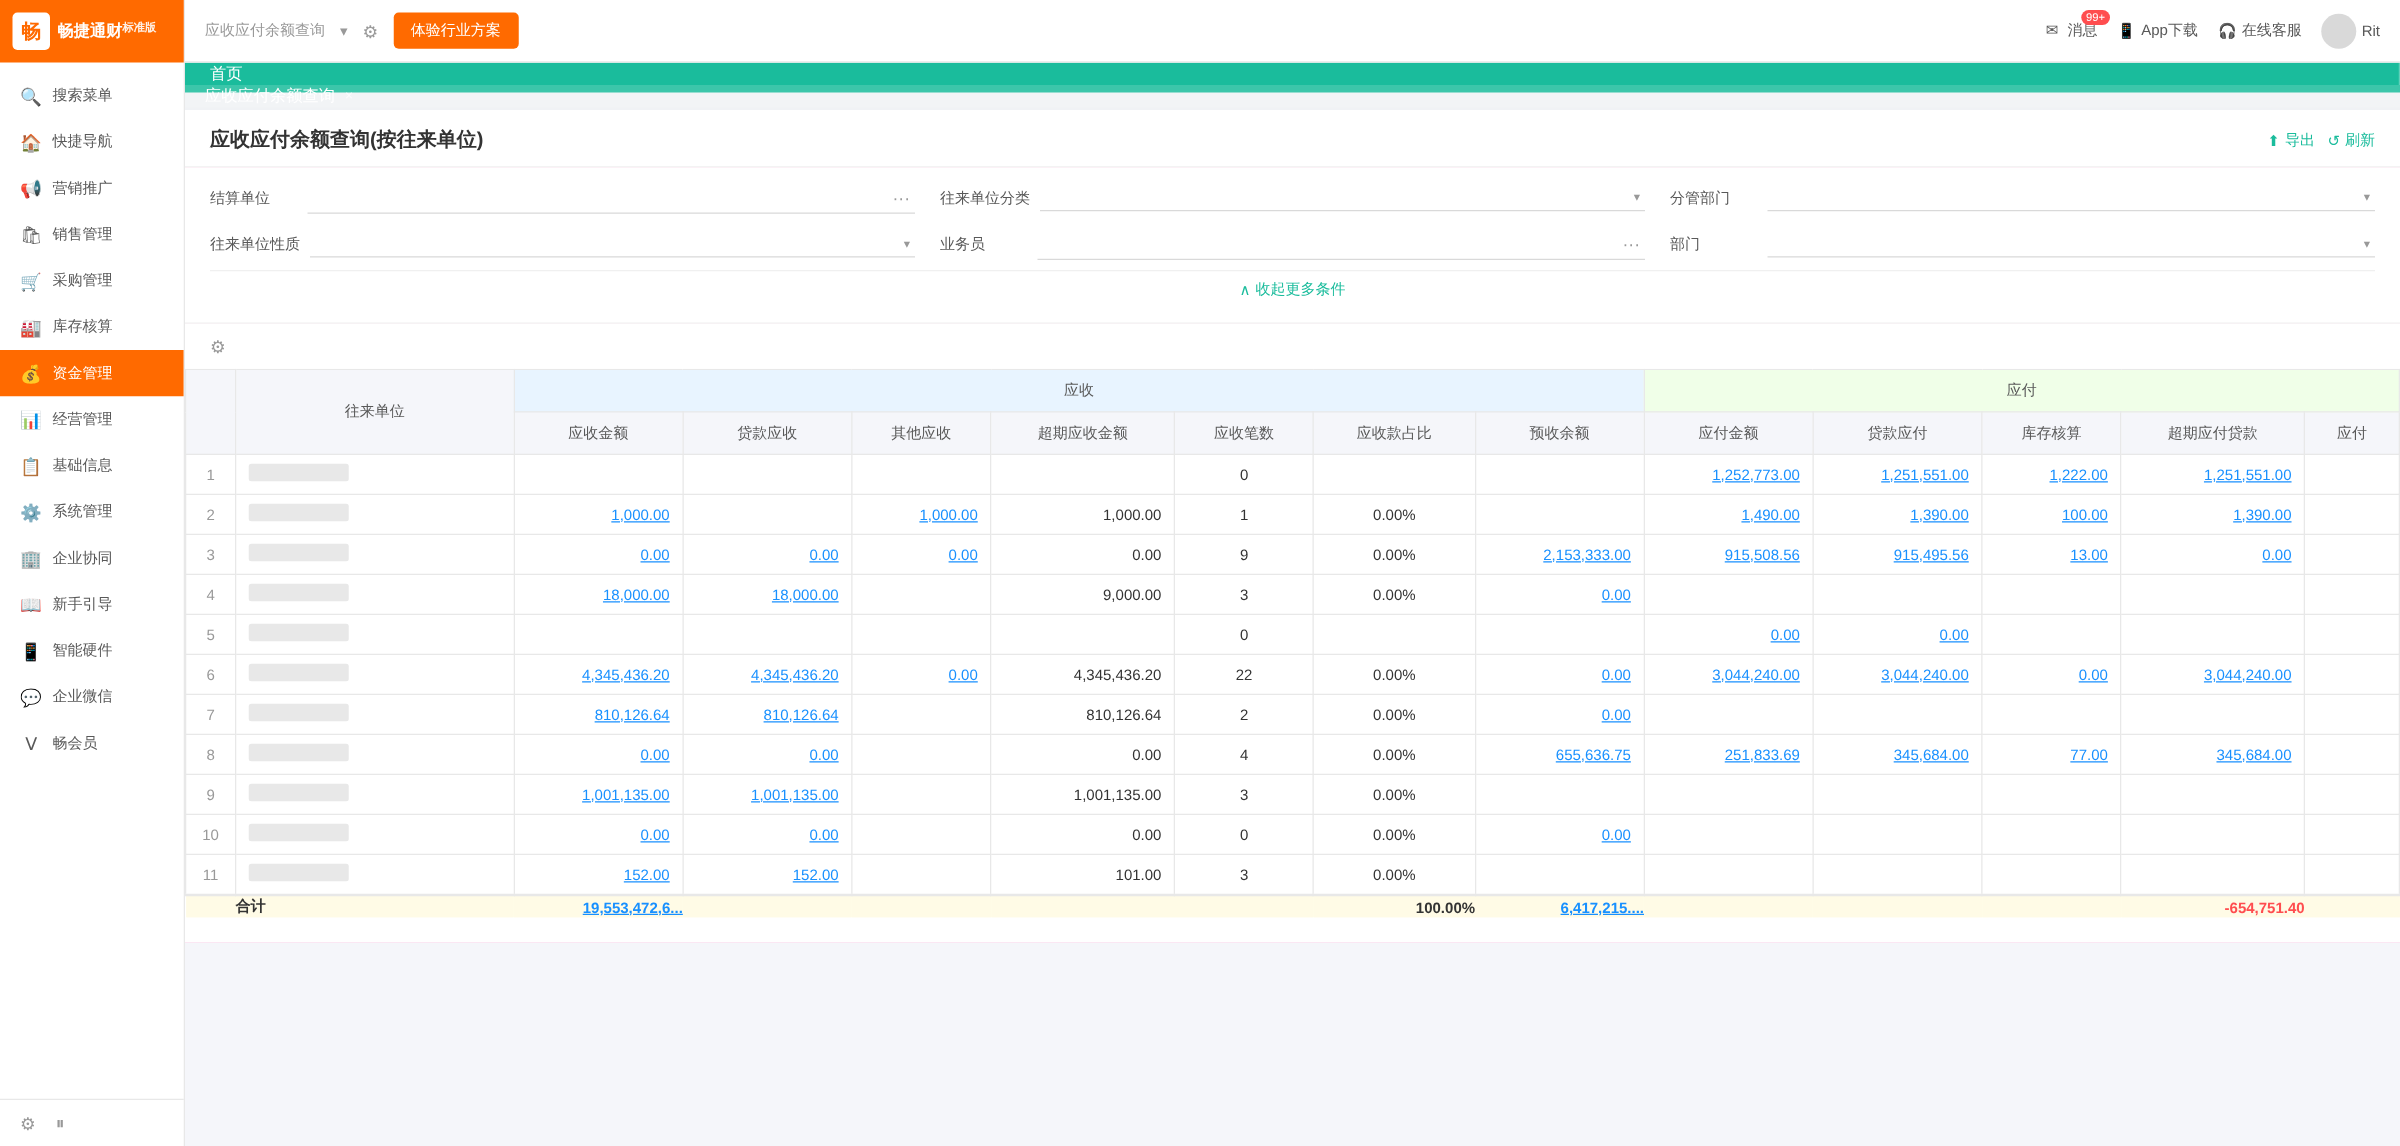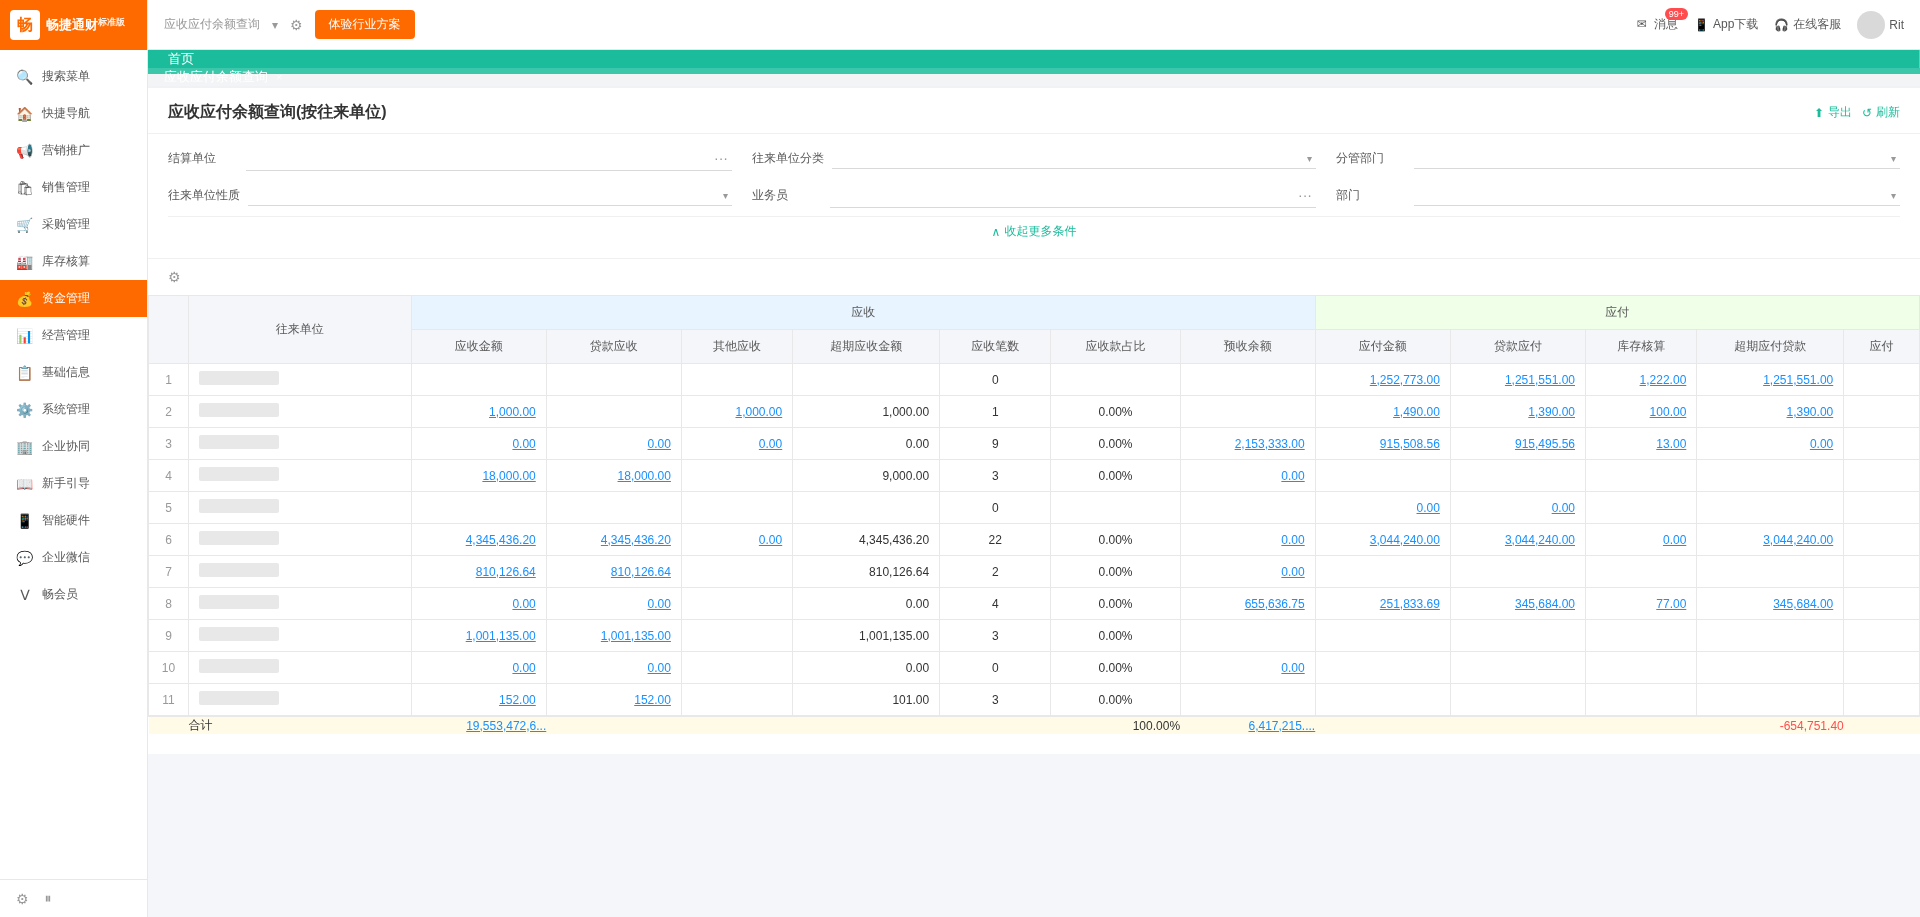--- a/index.html
+++ b/index.html
@@ -175,21 +175,21 @@
     .td-blurred {
       background: #e8e8e8; color: transparent; border-radius: 2px; 
       display: inline-block; min-width: 80px; height: 14px;
     }
 
     
     .table-footer {
       background: #fffbe6; border-top: 2px solid #e8e8e8;
     }
     .table-footer td {
-      font-weight: 400; background: #fffbe6;
+      font-weight: 700; background: #fffbe6;
     }
   </style>
 </head>
 <body>
 
 <div class="sidebar">
   <div class="sidebar-logo">
     <div class="sidebar-logo-icon">畅</div>
     <div class="sidebar-logo-text">
       <span class="sidebar-logo-main">畅捷通财</span>

